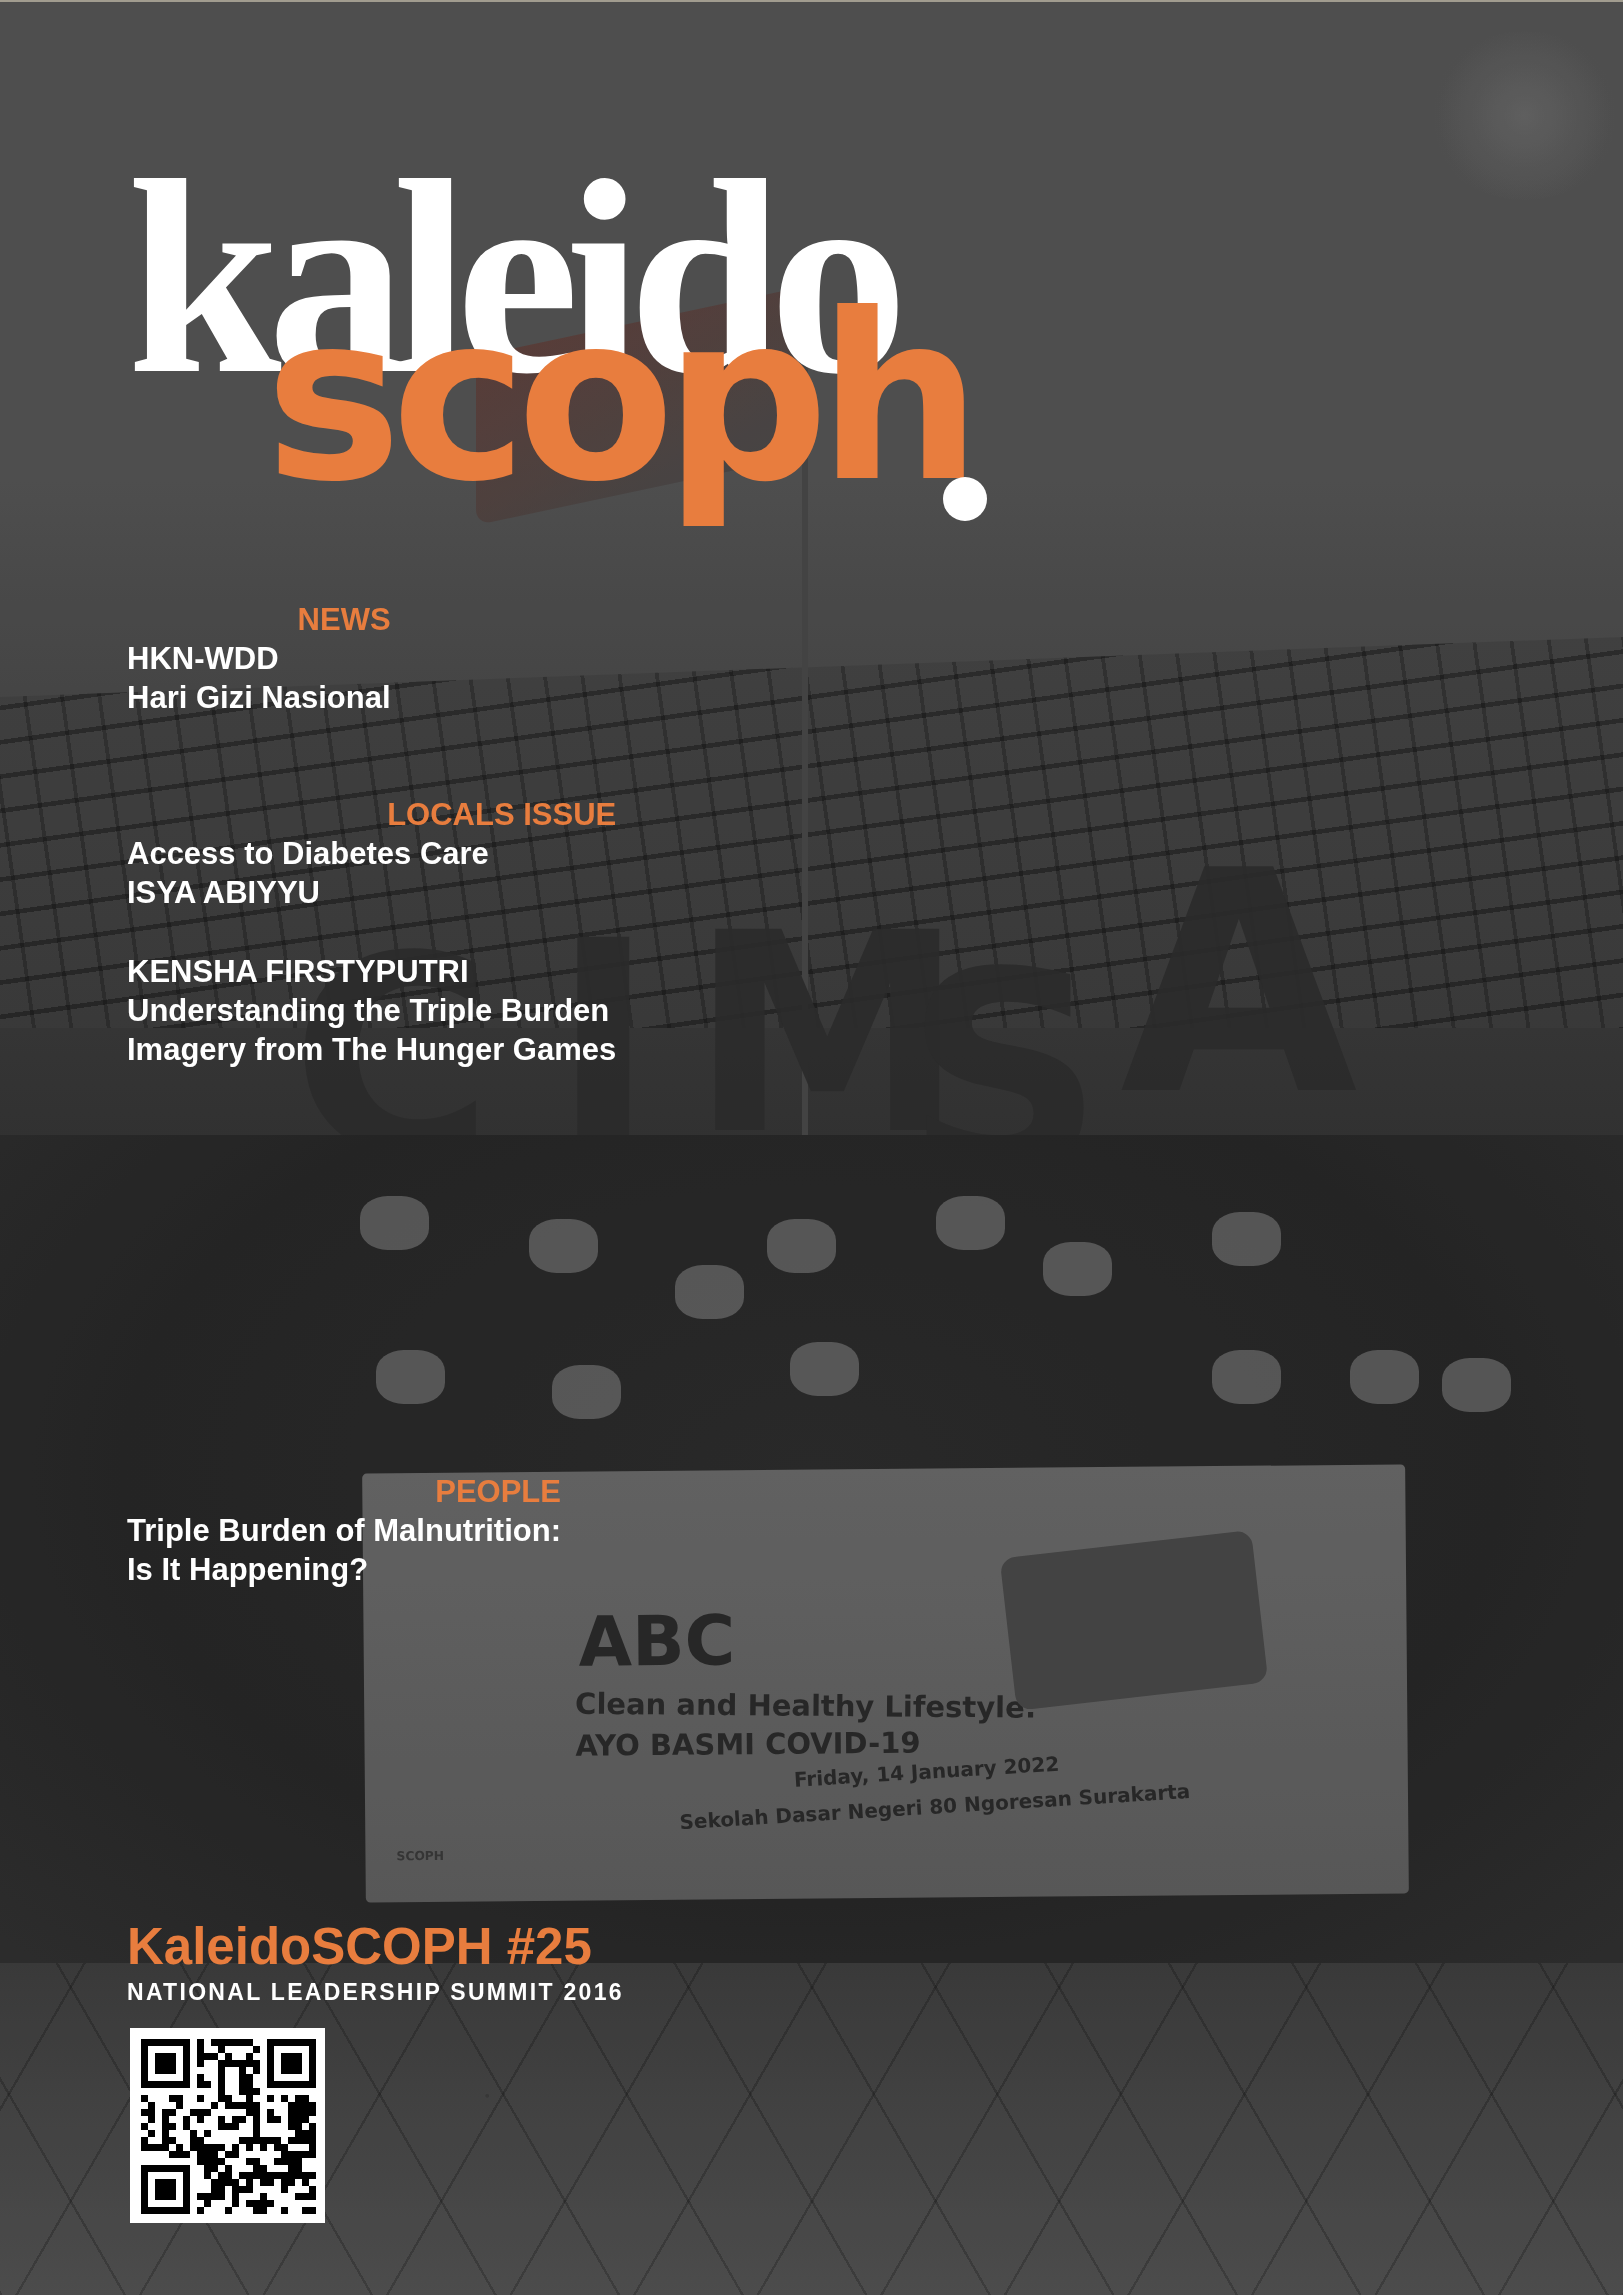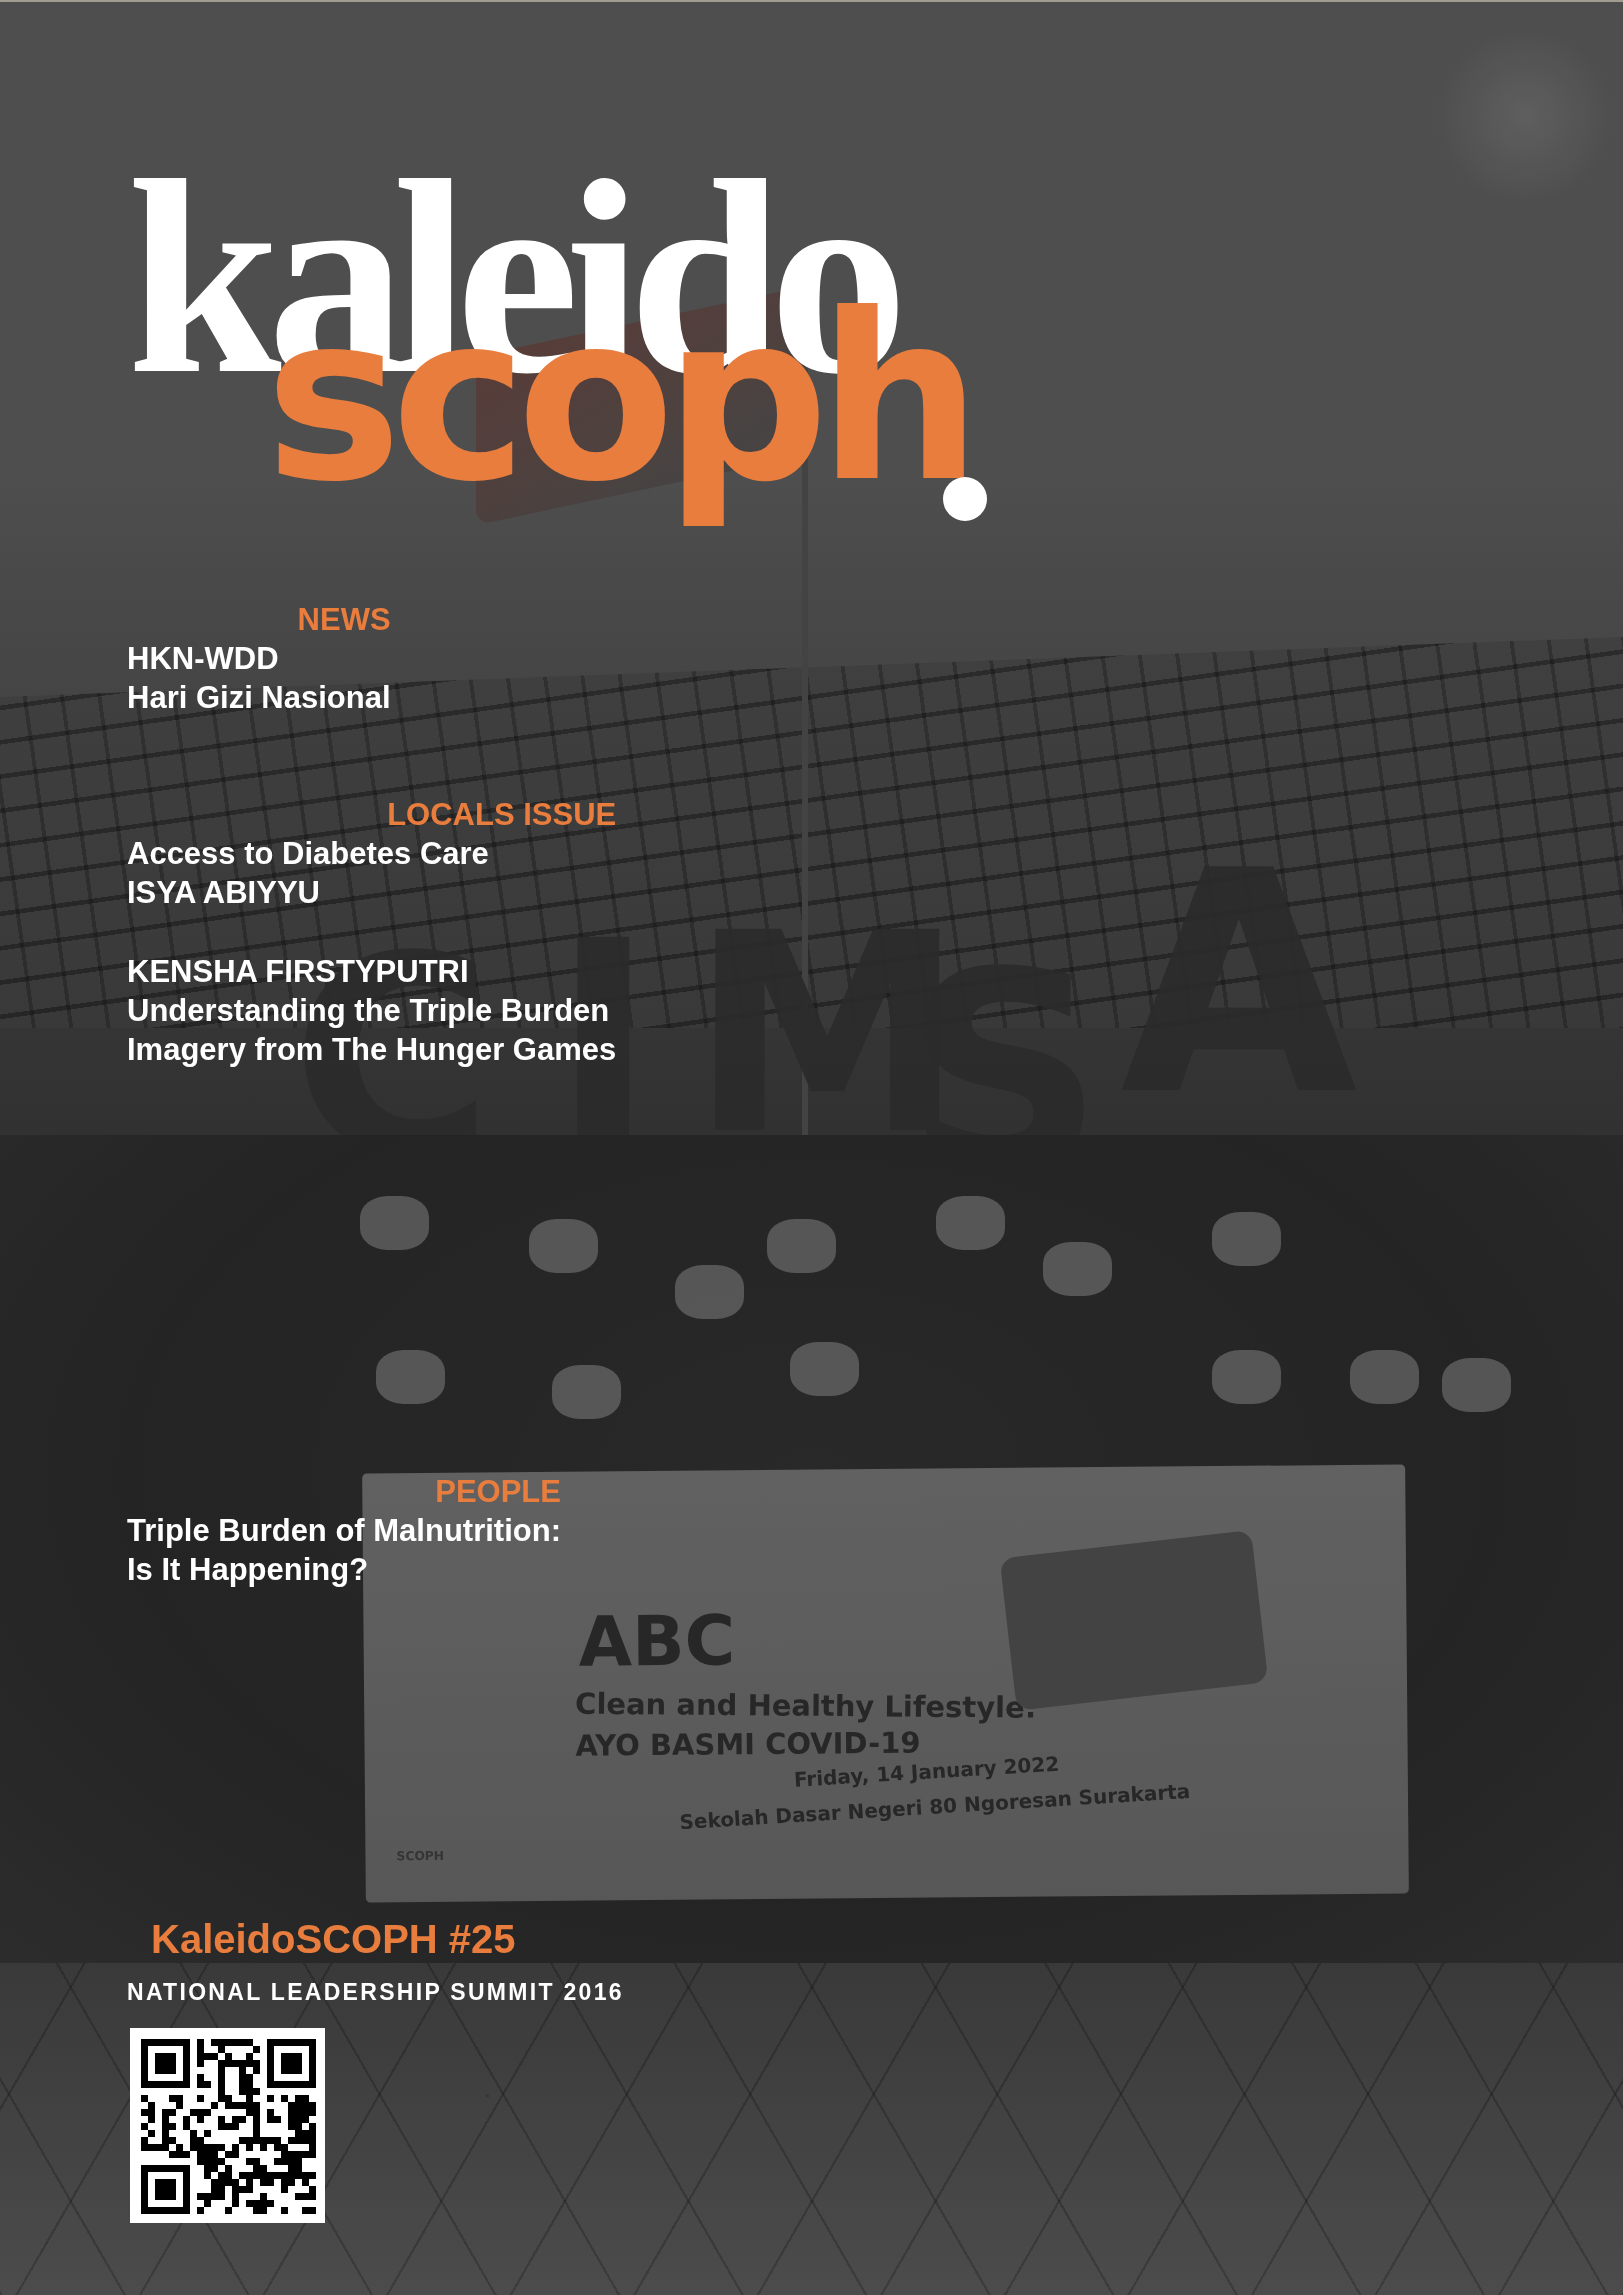--- a/index.html
+++ b/index.html
@@ -39,21 +39,21 @@
   .committee { position:absolute; left:138px; top:121px; color:#fff; font-size:33px; letter-spacing:3.1px; font-weight:400; white-space:nowrap; }
   .mast-k { position:absolute; left:127px; top:138px; color:#fff; font-size:278px; font-weight:700; letter-spacing:-14px; line-height:1; white-space:nowrap; font-family:Liberation Serif, serif; }
   .mast-s { position:absolute; left:265px; top:284px; color:#E87D3E; font-size:230px; font-weight:700; letter-spacing:-10.7px; line-height:1; white-space:nowrap; font-family:"DejaVu Sans", sans-serif; }
   .mast-dot { position:absolute; left:943px; top:477px; width:44px; height:44px; border-radius:50%; background:#fff; }
 
   .sec { position:absolute; left:127px; }
   .sec-head { color:#E87D3E; font-weight:700; font-size:31px; line-height:38px;text-align:right; }
   .sec-line { color:#fff; font-weight:700; font-size:31px; line-height:39px; white-space:nowrap; }
   .gap { height:40px; }
 
-  .issue-title { position:absolute; left:127px; top:1917px; color:#E87D3E; font-weight:700; font-size:40px; white-space:nowrap;margin-left:24px; }
+  .issue-title { position:absolute; left:127px; top:1917px; color:#E87D3E; font-weight:700; font-size:51px; white-space:nowrap; }
   .issue-sub { position:absolute; left:127px; top:1979px; color:#fff; font-weight:700; font-size:23px; letter-spacing:2.3px; white-space:nowrap; }
   .qr { position:absolute; left:130px; top:2028px; width:195px; height:195px; background:#fff; }
   .qr-grid { position:absolute; left:10.7px; top:10.7px; width:173px; height:173px; display:grid; grid-template-columns:repeat(25,7px); grid-template-rows:repeat(25,7px); }
   .qr-grid span { display:block; }
   .qr-grid span.b { background:#000; }
 </style>
 </head>
 <body>
 
 <div class="cover">

